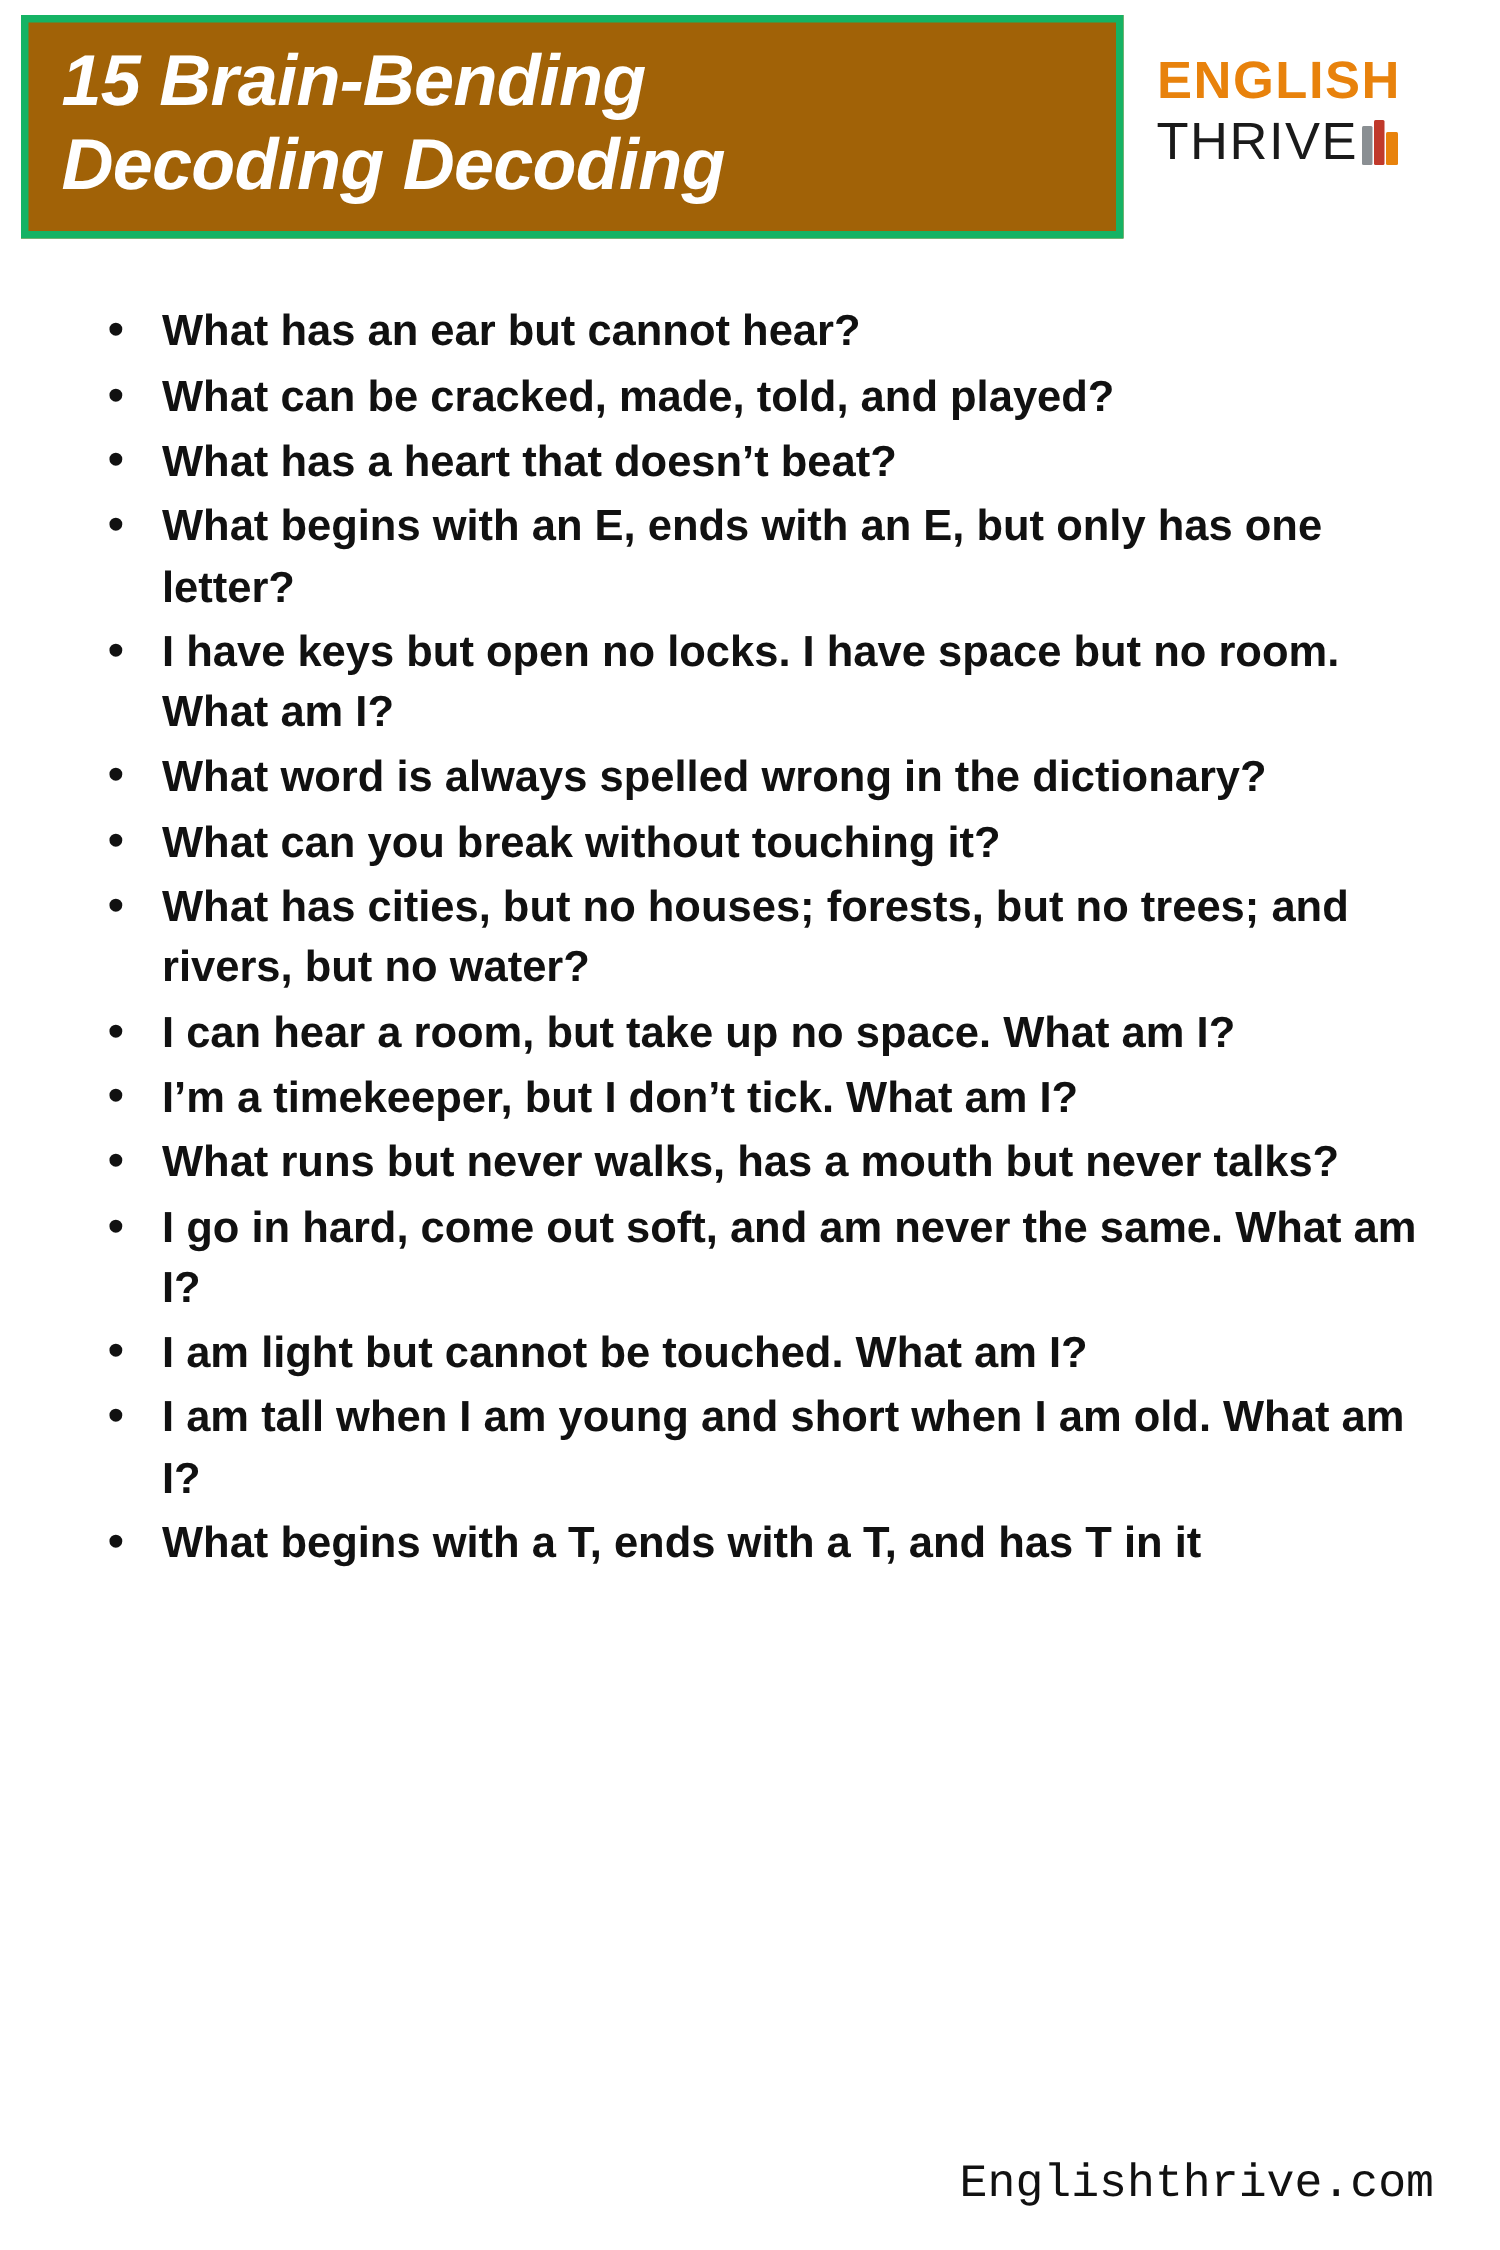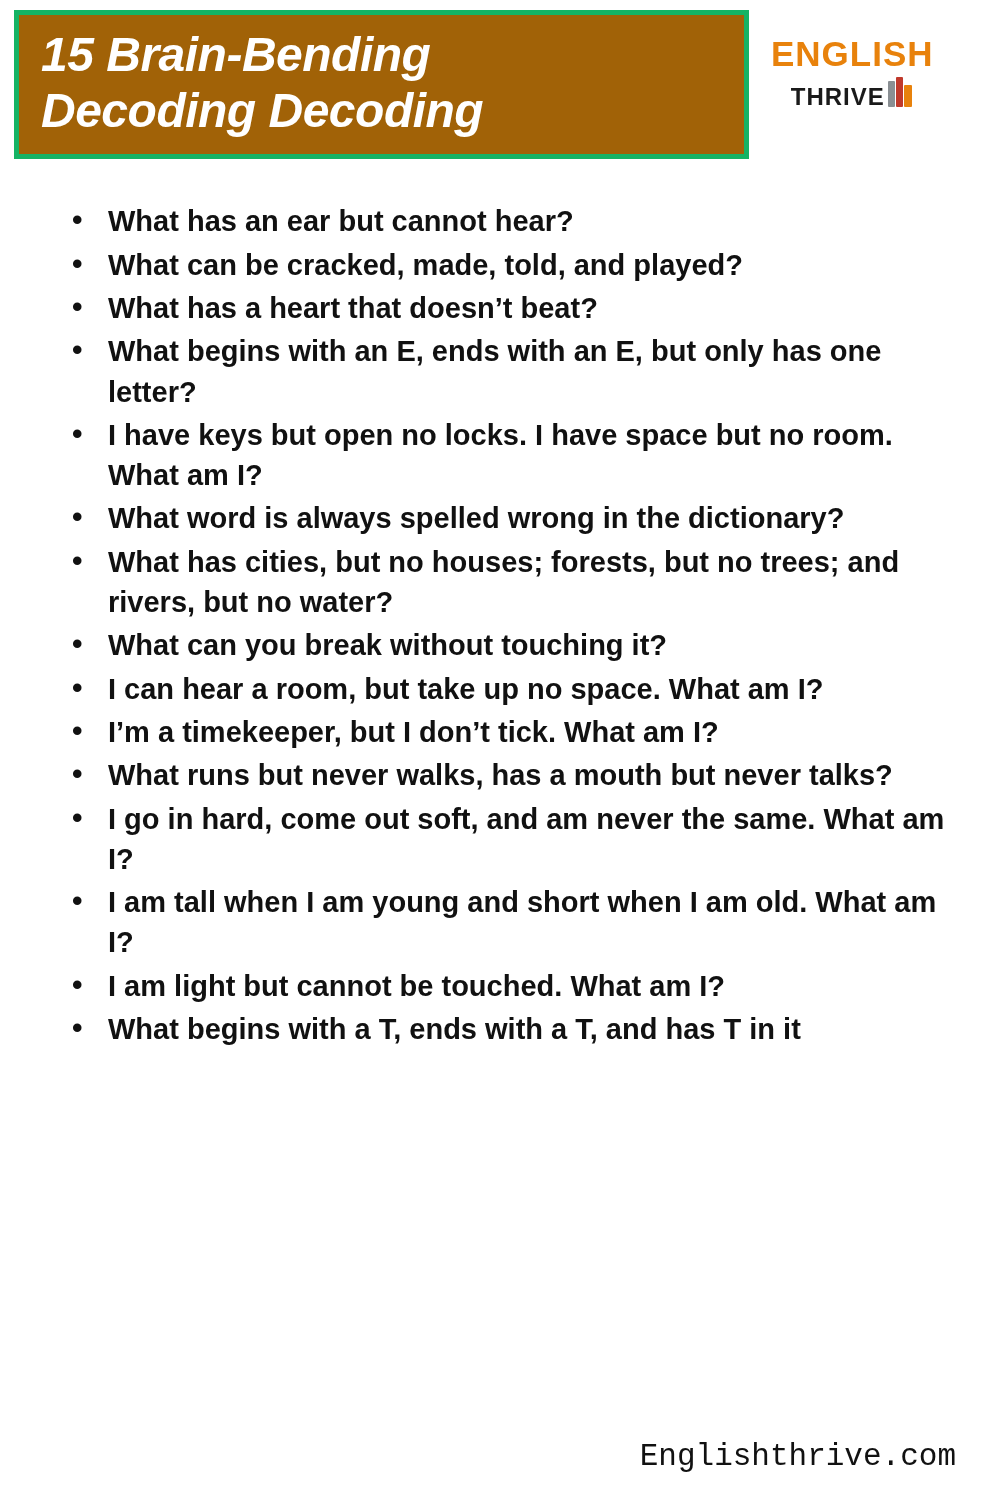--- a/index.html
+++ b/index.html
@@ -65,22 +65,22 @@
     line-height: 1.0;
   }
   .brand-bottom {
     display: flex;
     align-items: flex-end;
     line-height: 1.0;
     margin-top: 6px;
   }
   .brand-thrive {
     color: #1a1a1a;
-    font-size: 24px;
-    font-weight: bold;
+    font-size: 35px;
+    font-weight: normal;
     letter-spacing: 1px;
   }
   .books-icon {
     display: inline-block;
     width: 26px;
     height: 30px;
     position: relative;
     margin-left: 3px;
     margin-bottom: 2px;
   }
@@ -162,28 +162,28 @@
   </div>
 
   <div class="content">
     <ul class="riddles">
       <li>What has an ear but cannot hear?</li>
       <li>What can be cracked, made, told, and played?</li>
       <li>What has a heart that doesn’t beat?</li>
       <li>What begins with an E, ends with an E, but only has one letter?</li>
       <li>I have keys but open no locks. I have space but no room. What am I?</li>
       <li>What word is always spelled wrong in the dictionary?</li>
+      <li>What can you break without touching it?</li>
       <li>What has cities, but no houses; forests, but no trees; and rivers, but no water?</li>
-      <li>What can you break without touching it?</li>
       <li>I can hear a room, but take up no space. What am I?</li>
       <li>I’m a timekeeper, but I don’t tick. What am I?</li>
       <li>What runs but never walks, has a mouth but never talks?</li>
       <li>I go in hard, come out soft, and am never the same. What am I?</li>
+      <li>I am light but cannot be touched. What am I?</li>
       <li>I am tall when I am young and short when I am old. What am I?</li>
-      <li>I am light but cannot be touched. What am I?</li>
       <li>What begins with a T, ends with a T, and has T in it</li>
     </ul>
   </div>
 
   <div class="footer">
     <span class="footer-text">Englishthrive.com</span>
   </div>
 
 </div>
 

